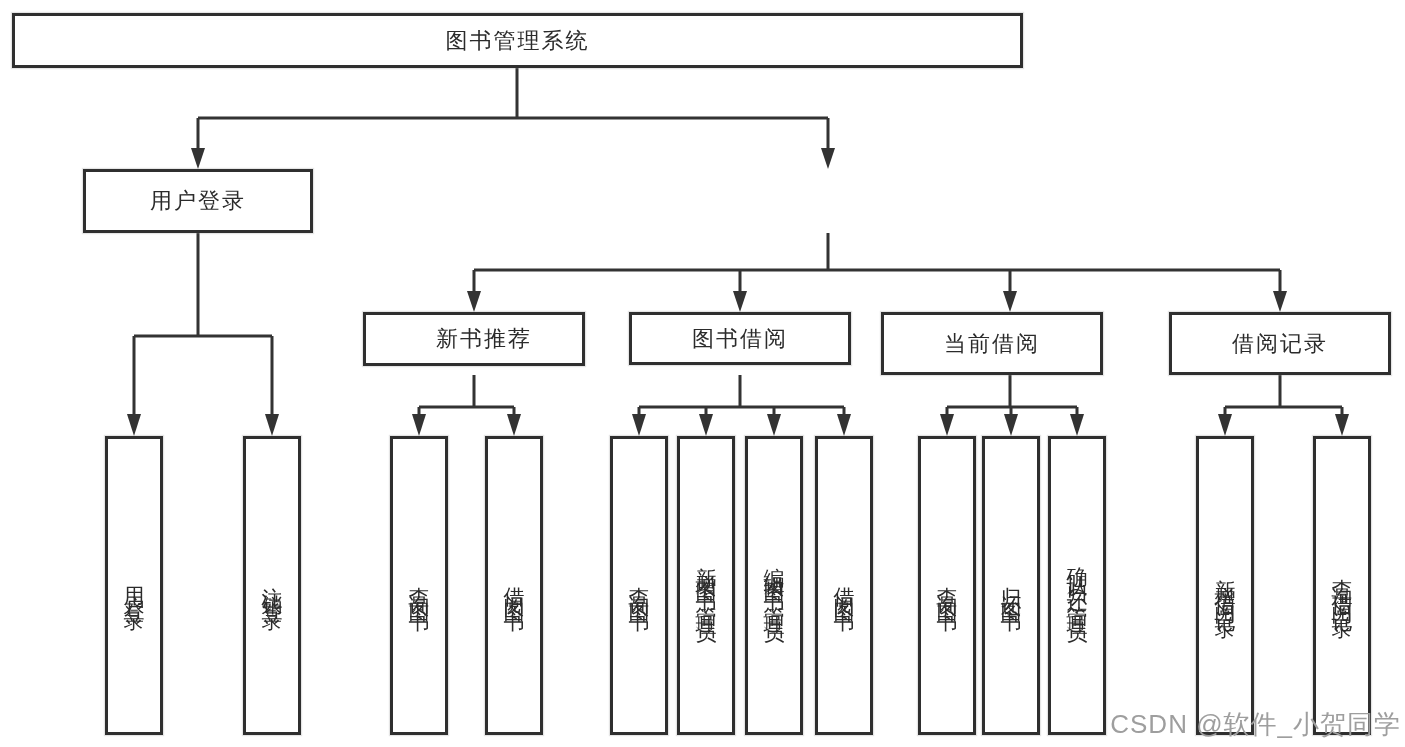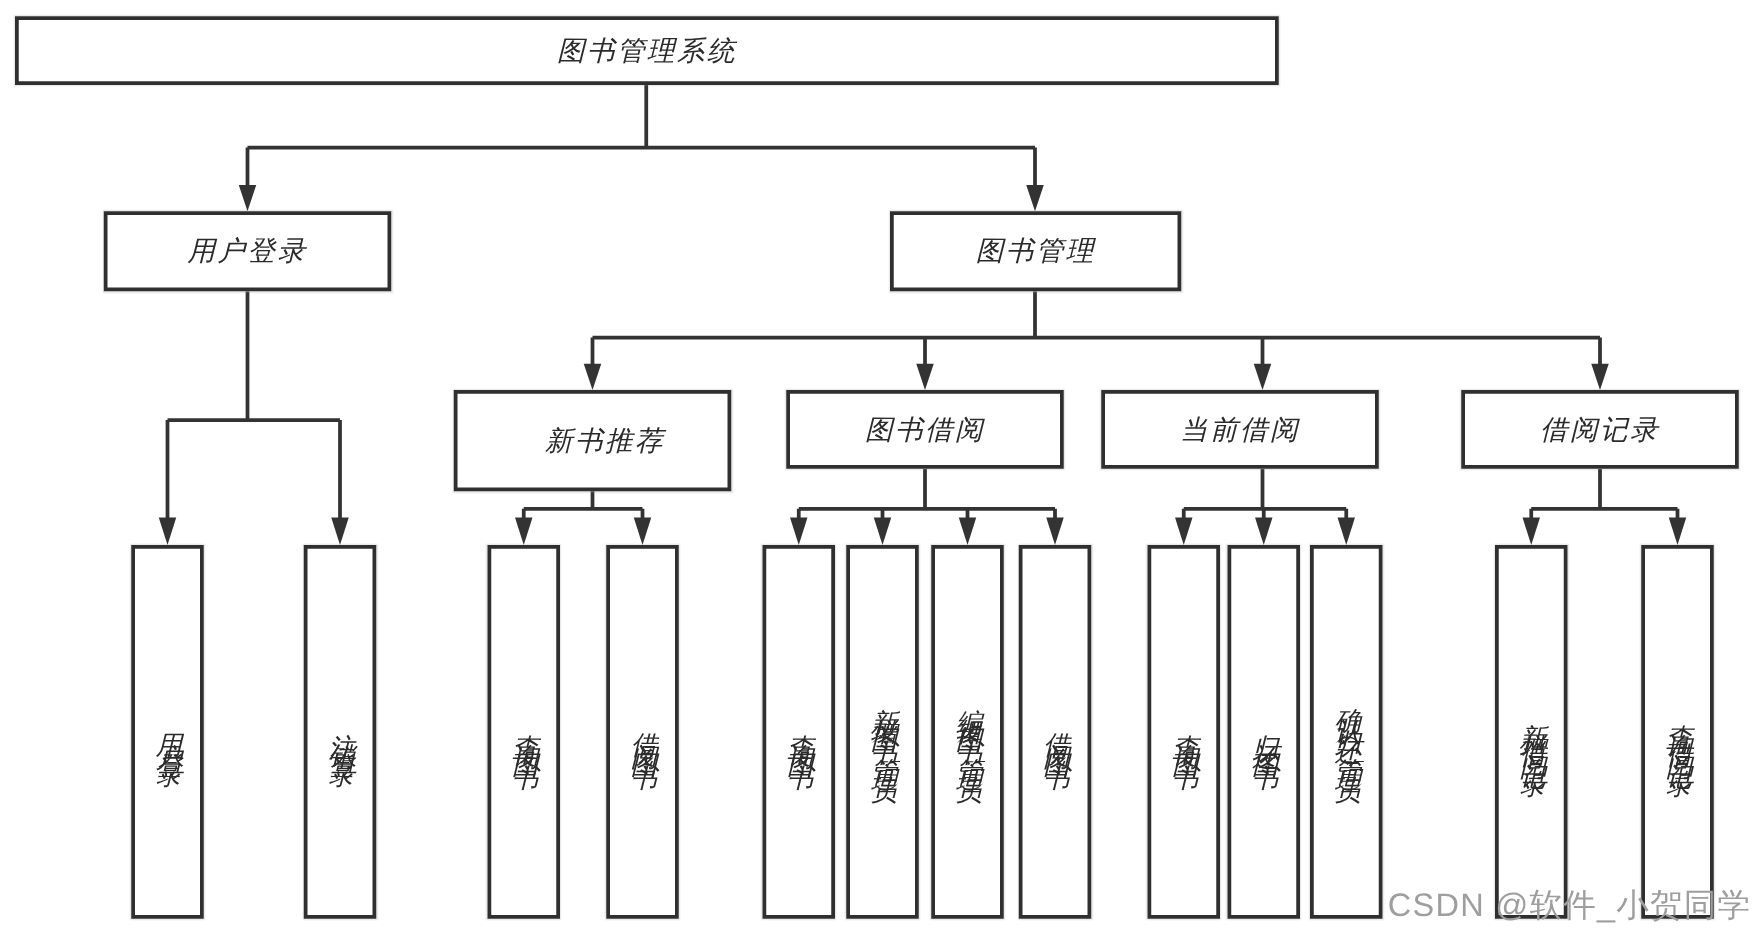--- a/index.html
+++ b/index.html
@@ -14,21 +14,20 @@
   .wires path{stroke:#333333;stroke-width:3;fill:none;}
   .wires polygon{fill:#333333;stroke:none;}
   .node{
     position:absolute;
     background:#ffffff;
     border:3px solid #2f2f2f;
     box-sizing:border-box;
     display:flex;align-items:center;justify-content:center;
     color:#2b2b2b;
     box-shadow:0 0 1px 1px rgba(150,150,150,0.25);
-    font-style:italic;
   }
   .h-node{font-size:22px;letter-spacing:2px;white-space:nowrap;}
   .v-node{
     writing-mode:vertical-rl;
     text-orientation:mixed;
     font-size:21px;
     letter-spacing:8px;
     line-height:1.05;
   }
   .watermark{
@@ -77,24 +76,23 @@
     <polygon points="1070,414 1084,414 1077,436"></polygon>
 
     <path d="M1280 375 V407 M1225 407 H1342 M1225 407 V416 M1342 407 V416"></path>
     <polygon points="1218,414 1232,414 1225,436"></polygon>
     <polygon points="1335,414 1349,414 1342,436"></polygon>
   </svg>
 
   <div class="node h-node" style="left:12px;top:13px;width:1011px;height:55px;">图书管理系统</div>
 
   <div class="node h-node" style="left:83px;top:169px;width:230px;height:64px;">用户登录</div>
-  <div class="node h-node" style="left:712px;top:169px;width:233px;height:64px;">图书管理</div>
 
-  <div class="node h-node" style="left:363px;top:312px;width:222px;height:81px;padding-left:20px;">新书推荐</div>
-  <div class="node h-node" style="left:629px;top:312px;width:222px;height:63px;">图书借阅</div>
+  <div class="node h-node" style="left:363px;top:312px;width:222px;height:54px;padding-left:20px;">新书推荐</div>
+  <div class="node h-node" style="left:629px;top:312px;width:222px;height:53px;">图书借阅</div>
   <div class="node h-node" style="left:881px;top:312px;width:222px;height:63px;">当前借阅</div>
   <div class="node h-node" style="left:1169px;top:312px;width:222px;height:63px;">借阅记录</div>
 
   <div class="node v-node" style="left:105px;top:436px;width:58px;height:299px;">用户登录</div>
   <div class="node v-node" style="left:243px;top:436px;width:58px;height:299px;">注销登录</div>
 
   <div class="node v-node" style="left:390px;top:436px;width:58px;height:299px;">查询图书</div>
   <div class="node v-node" style="left:485px;top:436px;width:58px;height:299px;">借阅图书</div>
 
   <div class="node v-node" style="left:610px;top:436px;width:58px;height:299px;">查询图书</div>

